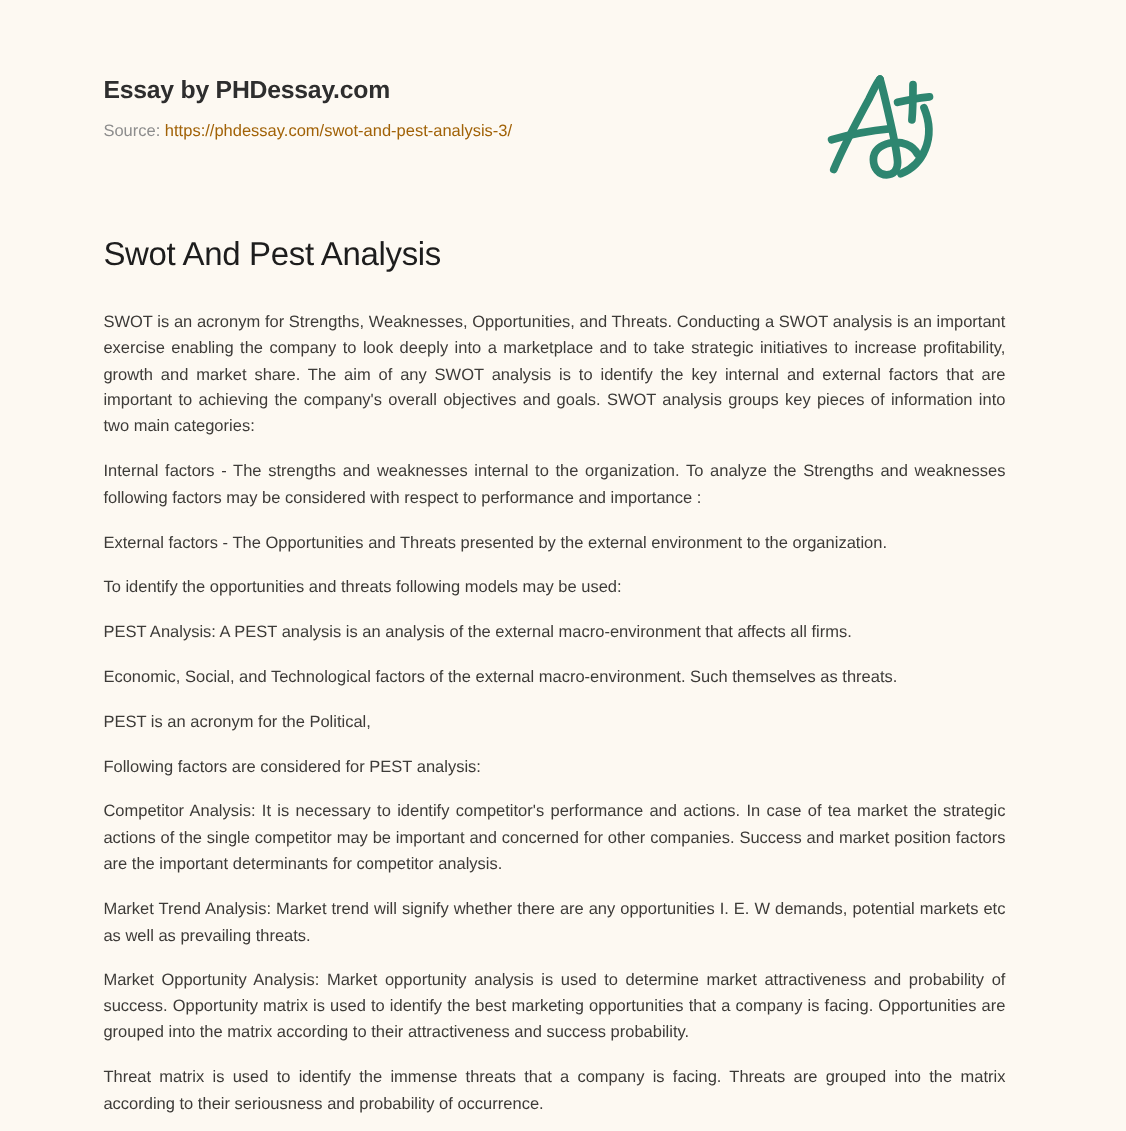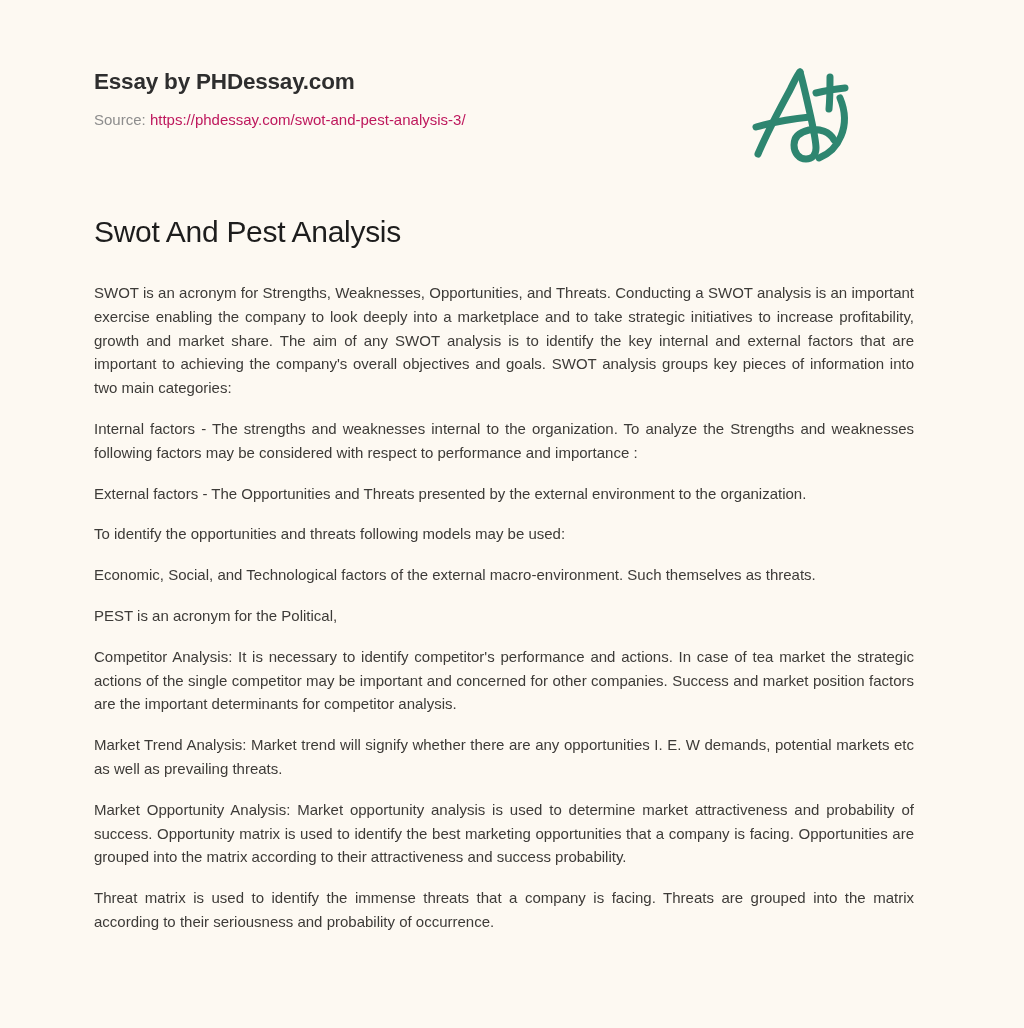--- a/index.html
+++ b/index.html
@@ -47,21 +47,21 @@
     color: #8d8d8d;
     white-space: nowrap;
   }
 
   .source-label {
     color: #8d8d8d;
     text-align: right;
   }
 
   .source-link {
-    color: #be185d;
+    color: #a16207;
     text-decoration: none;
   }
 
   
   .logo {
     position: absolute;
     top: 62px;
     right: 74px;
     width: 112px;
     height: 104px;
@@ -135,21 +135,23 @@
     </div>
   </div>
 
   <h2 class="doc-title">Swot And Pest Analysis</h2>
 
   <div class="article">
     <p>SWOT is an acronym for Strengths, Weaknesses, Opportunities, and Threats. Conducting a SWOT analysis is an important exercise enabling the company to look deeply into a marketplace and to take strategic initiatives to increase profitability, growth and market share. The aim of any SWOT analysis is to identify the key internal and external factors that are important to achieving the company's overall objectives and goals. SWOT analysis groups key pieces of information into two main categories:</p>
     <p>Internal factors - The strengths and weaknesses internal to the organization. To analyze the Strengths and weaknesses following factors may be considered with respect to performance and importance :</p>
     <p>External factors - The Opportunities and Threats presented by the external environment to the organization.</p>
     <p>To identify the opportunities and threats following models may be used:</p>
+    <p>PEST Analysis: A PEST analysis is an analysis of the external macro-environment that affects all firms.</p>
     <p>Economic, Social, and Technological factors of the external macro-environment. Such themselves as threats.</p>
     <p>PEST is an acronym for the Political,</p>
+    <p>Following factors are considered for PEST analysis:</p>
     <p>Competitor Analysis: It is necessary to identify competitor's performance and actions. In case of tea market the strategic actions of the single competitor may be important and concerned for other companies. Success and market position factors are the important determinants for competitor analysis.</p>
     <p>Market Trend Analysis: Market trend will signify whether there are any opportunities I. E. W demands, potential markets etc as well as prevailing threats.</p>
     <p>Market Opportunity Analysis: Market opportunity analysis is used to determine market attractiveness and probability of success. Opportunity matrix is used to identify the best marketing opportunities that a company is facing. Opportunities are grouped into the matrix according to their attractiveness and success probability.</p>
     <p>Threat matrix is used to identify the immense threats that a company is facing. Threats are grouped into the matrix according to their seriousness and probability of occurrence.</p>
   </div>
 
 </div>
 
 </body></html>

